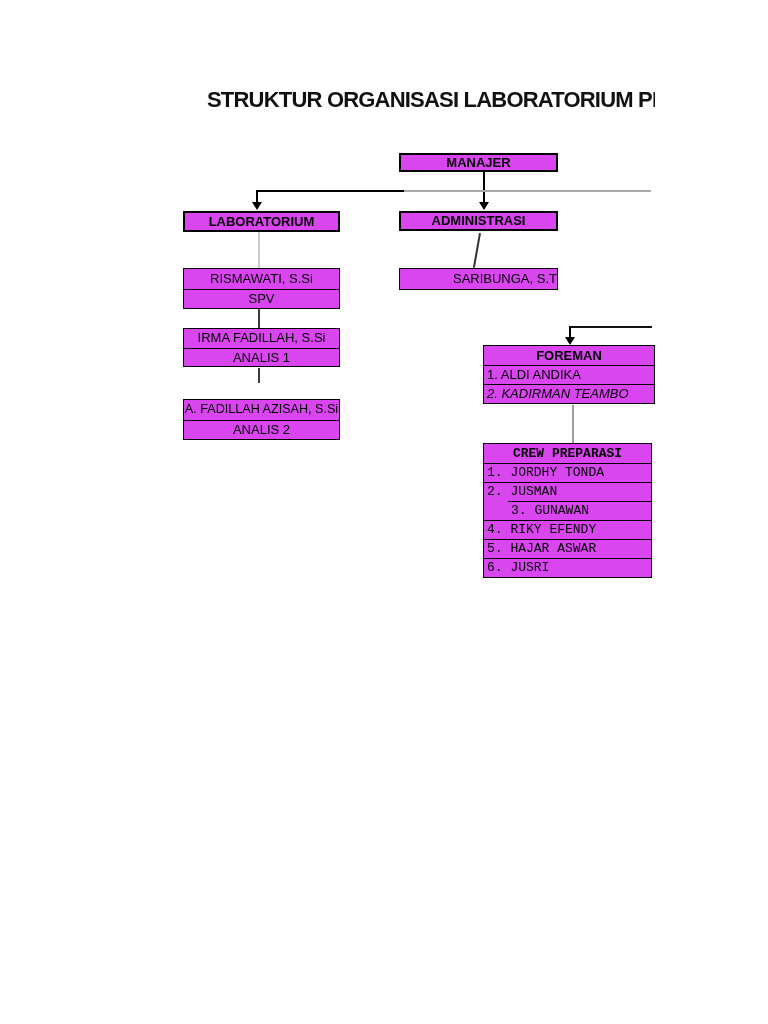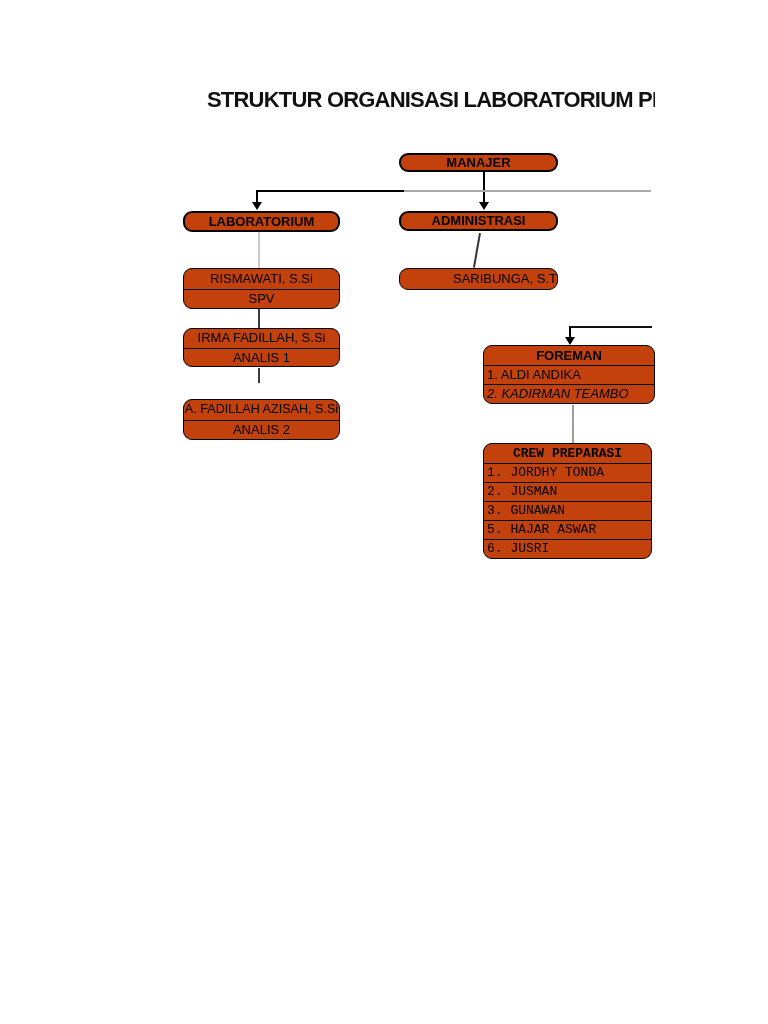--- a/index.html
+++ b/index.html
@@ -5,21 +5,21 @@
   html,body{margin:0;padding:0;background:#ffffff;}
   .page{
     position:relative;width:768px;height:1024px;background:#ffffff;
     overflow:hidden;font-family:"Liberation Sans",sans-serif;color:#000;
   }
   .title{
     position:absolute;left:207px;top:87px;width:448px;height:28px;
     overflow:hidden;white-space:nowrap;
     font-size:22px;font-weight:700;letter-spacing:-0.8px;color:#111;
   }
-  .box{position:absolute;box-sizing:border-box;background:#c2410c;border-radius:9px;}
+  .box{position:absolute;box-sizing:border-box;background:#d946ef;}
   .hdr{border:2px solid #000;font-weight:700;font-size:13px;text-align:center;}
   .hdr .lbl{display:block;}
   .grp{border:1.5px solid #000;}
   .cell{box-sizing:border-box;font-size:13px;text-align:center;overflow:hidden;white-space:nowrap;}
   .cell.div{border-top:1.5px solid #000;}
   .cell.left{text-align:left;padding-left:3px;}
   .single{border:1.5px solid #000;font-size:13px;text-align:right;}
   .line{position:absolute;}
   .arrow{
     position:absolute;width:0;height:0;
@@ -88,18 +88,19 @@
   <div class="box grp" style="left:483px;top:345px;width:172px;">
     <div class="cell" style="height:19px;line-height:19px;font-weight:700;">FOREMAN</div>
     <div class="cell div left" style="height:19px;line-height:17.5px;">1. ALDI ANDIKA</div>
     <div class="cell div left" style="height:19px;line-height:17.5px;font-style:italic;">2. KADIRMAN TEAMBO</div>
   </div>
 
   <div class="box grp" style="left:483px;top:443px;width:169px;font-family:Liberation Mono, monospace;">
     <div class="cell" style="height:19px;line-height:19px;font-weight:700;">CREW PREPARASI</div>
     <div class="cell div left" style="height:19px;line-height:17.5px;">1. JORDHY TONDA</div>
     <div class="cell div left" style="height:19px;line-height:17.5px;">2. JUSMAN</div>
-    <div class="cell div left" style="height:19px;line-height:17.5px;">3. GUNAWAN</div>
+    <div class="cell div left" style="height:19px;line-height:17.5px;margin-left:24px;">3. GUNAWAN</div>
+    <div class="cell div left" style="height:19px;line-height:17.5px;">4. RIKY EFENDY</div>
     <div class="cell div left" style="height:19px;line-height:17.5px;">5. HAJAR ASWAR</div>
     <div class="cell div left" style="height:19px;line-height:17.5px;">6. JUSRI</div>
   </div>
 
 </div>
 
 </body></html>

